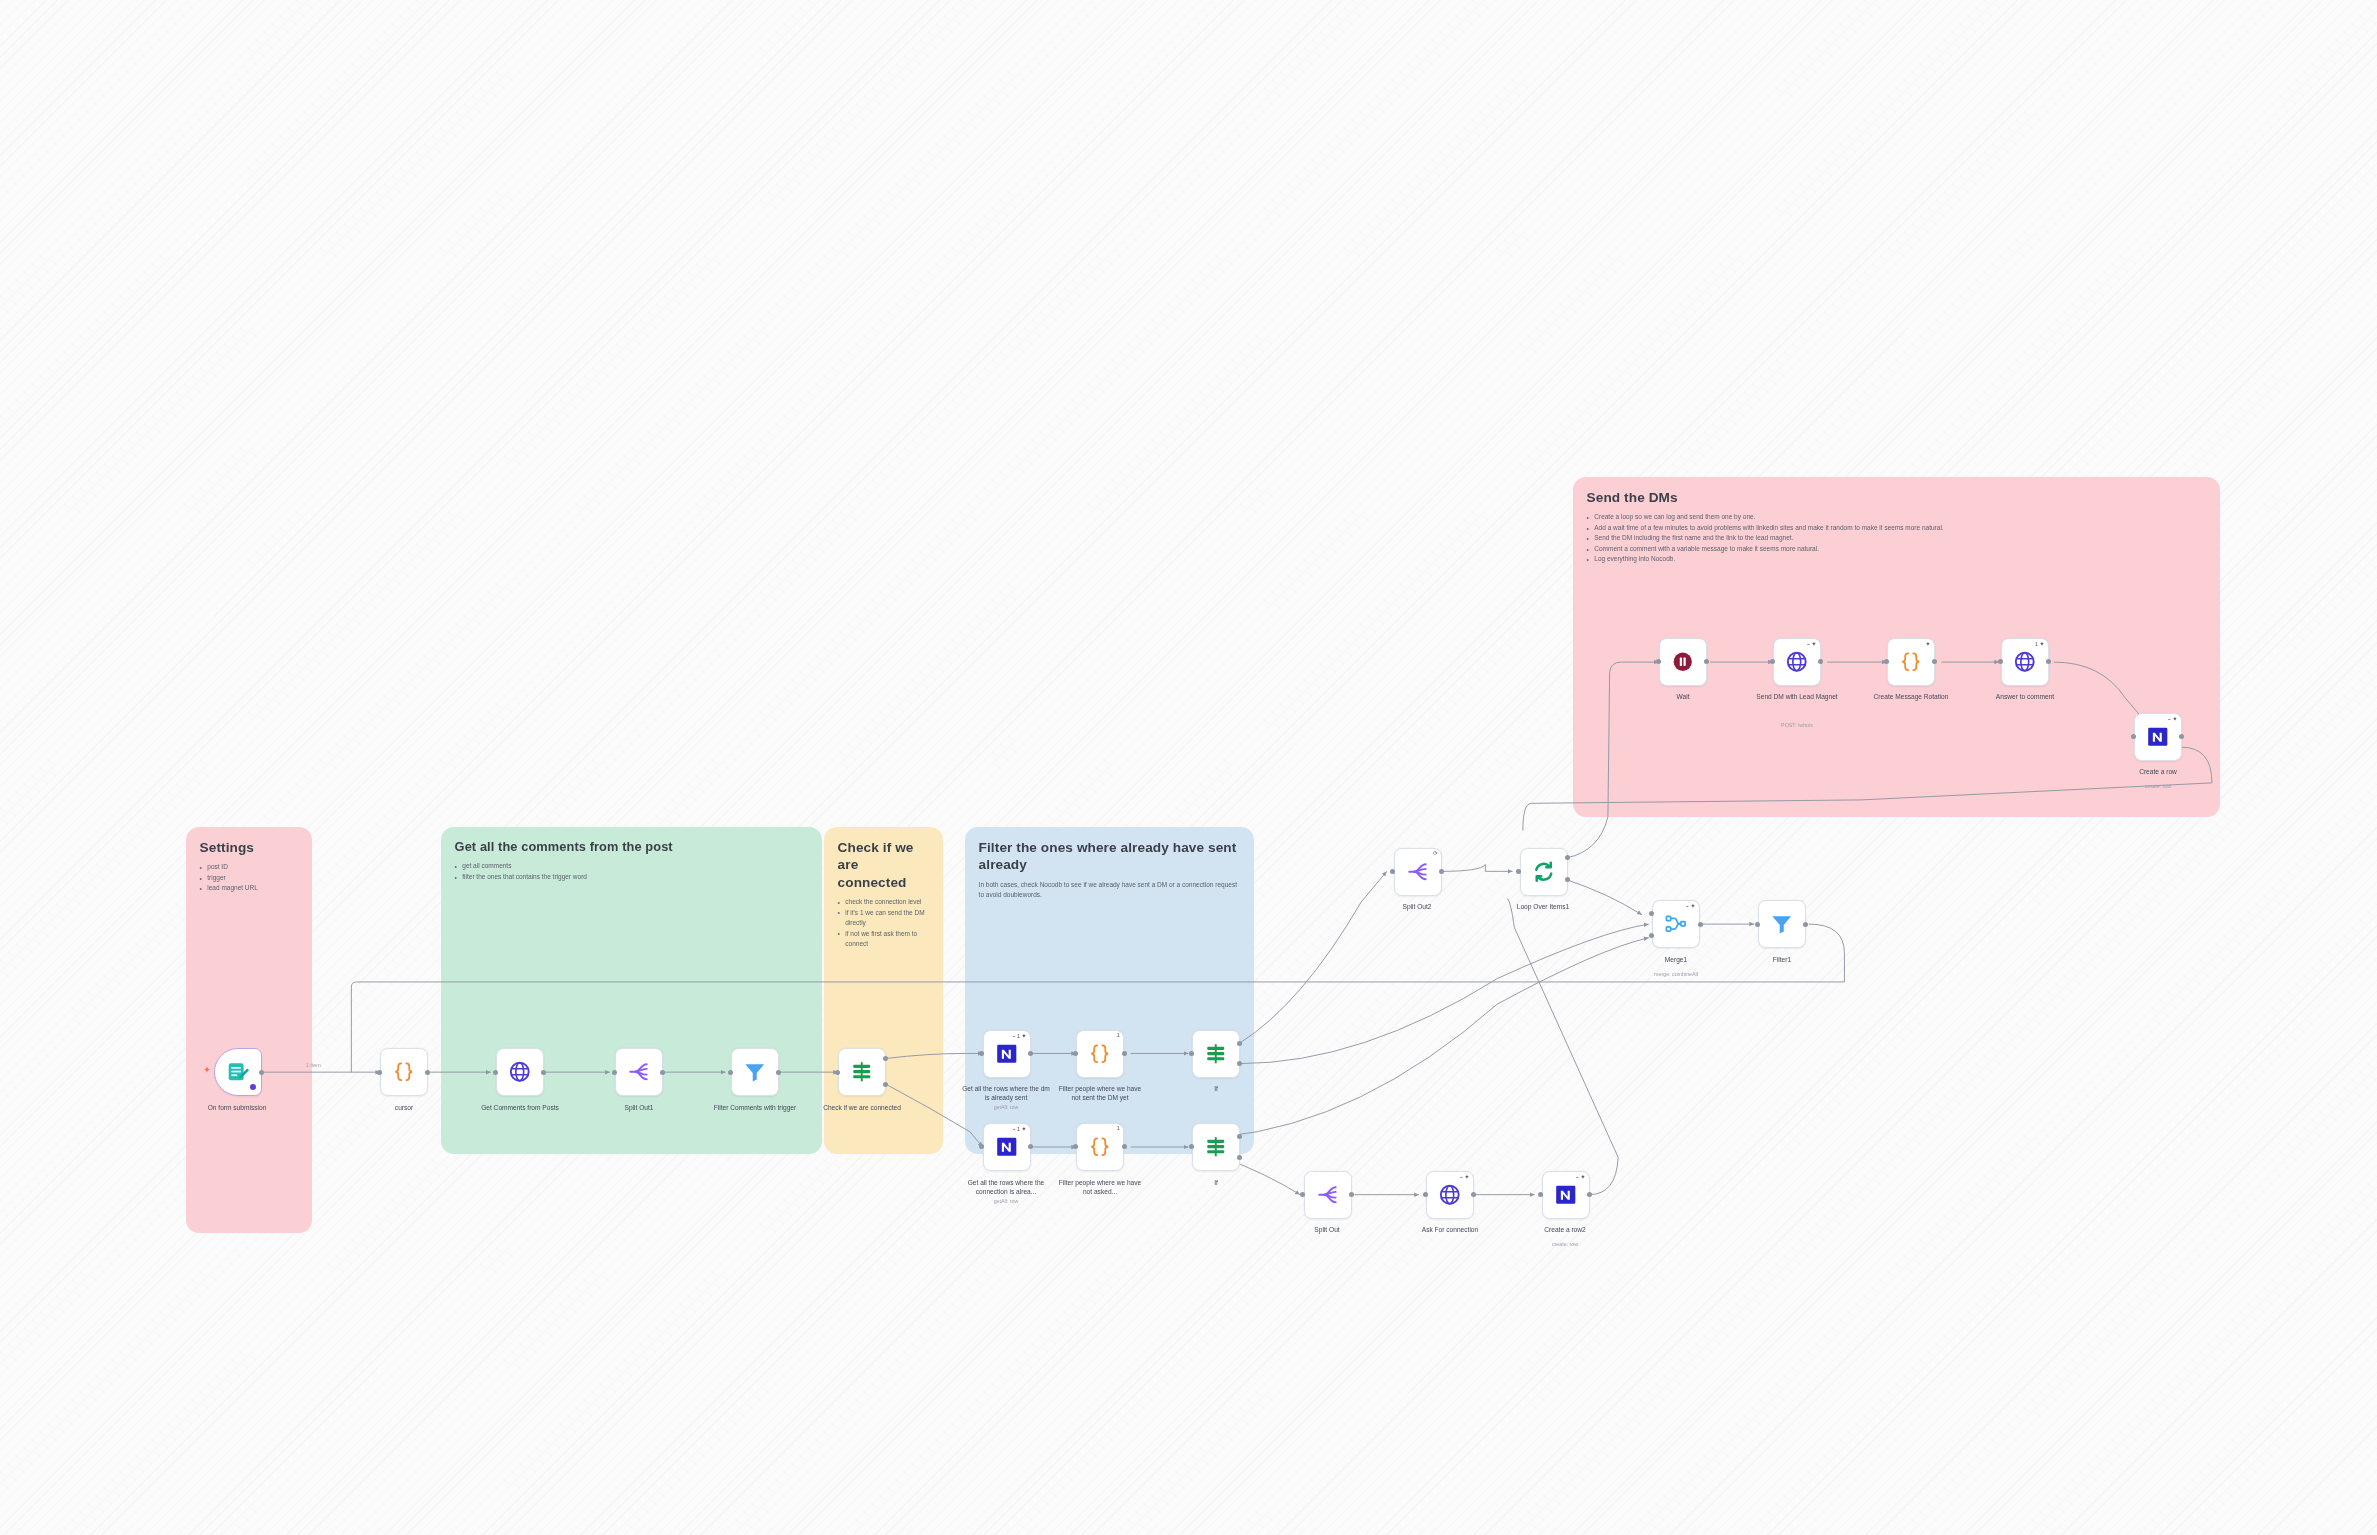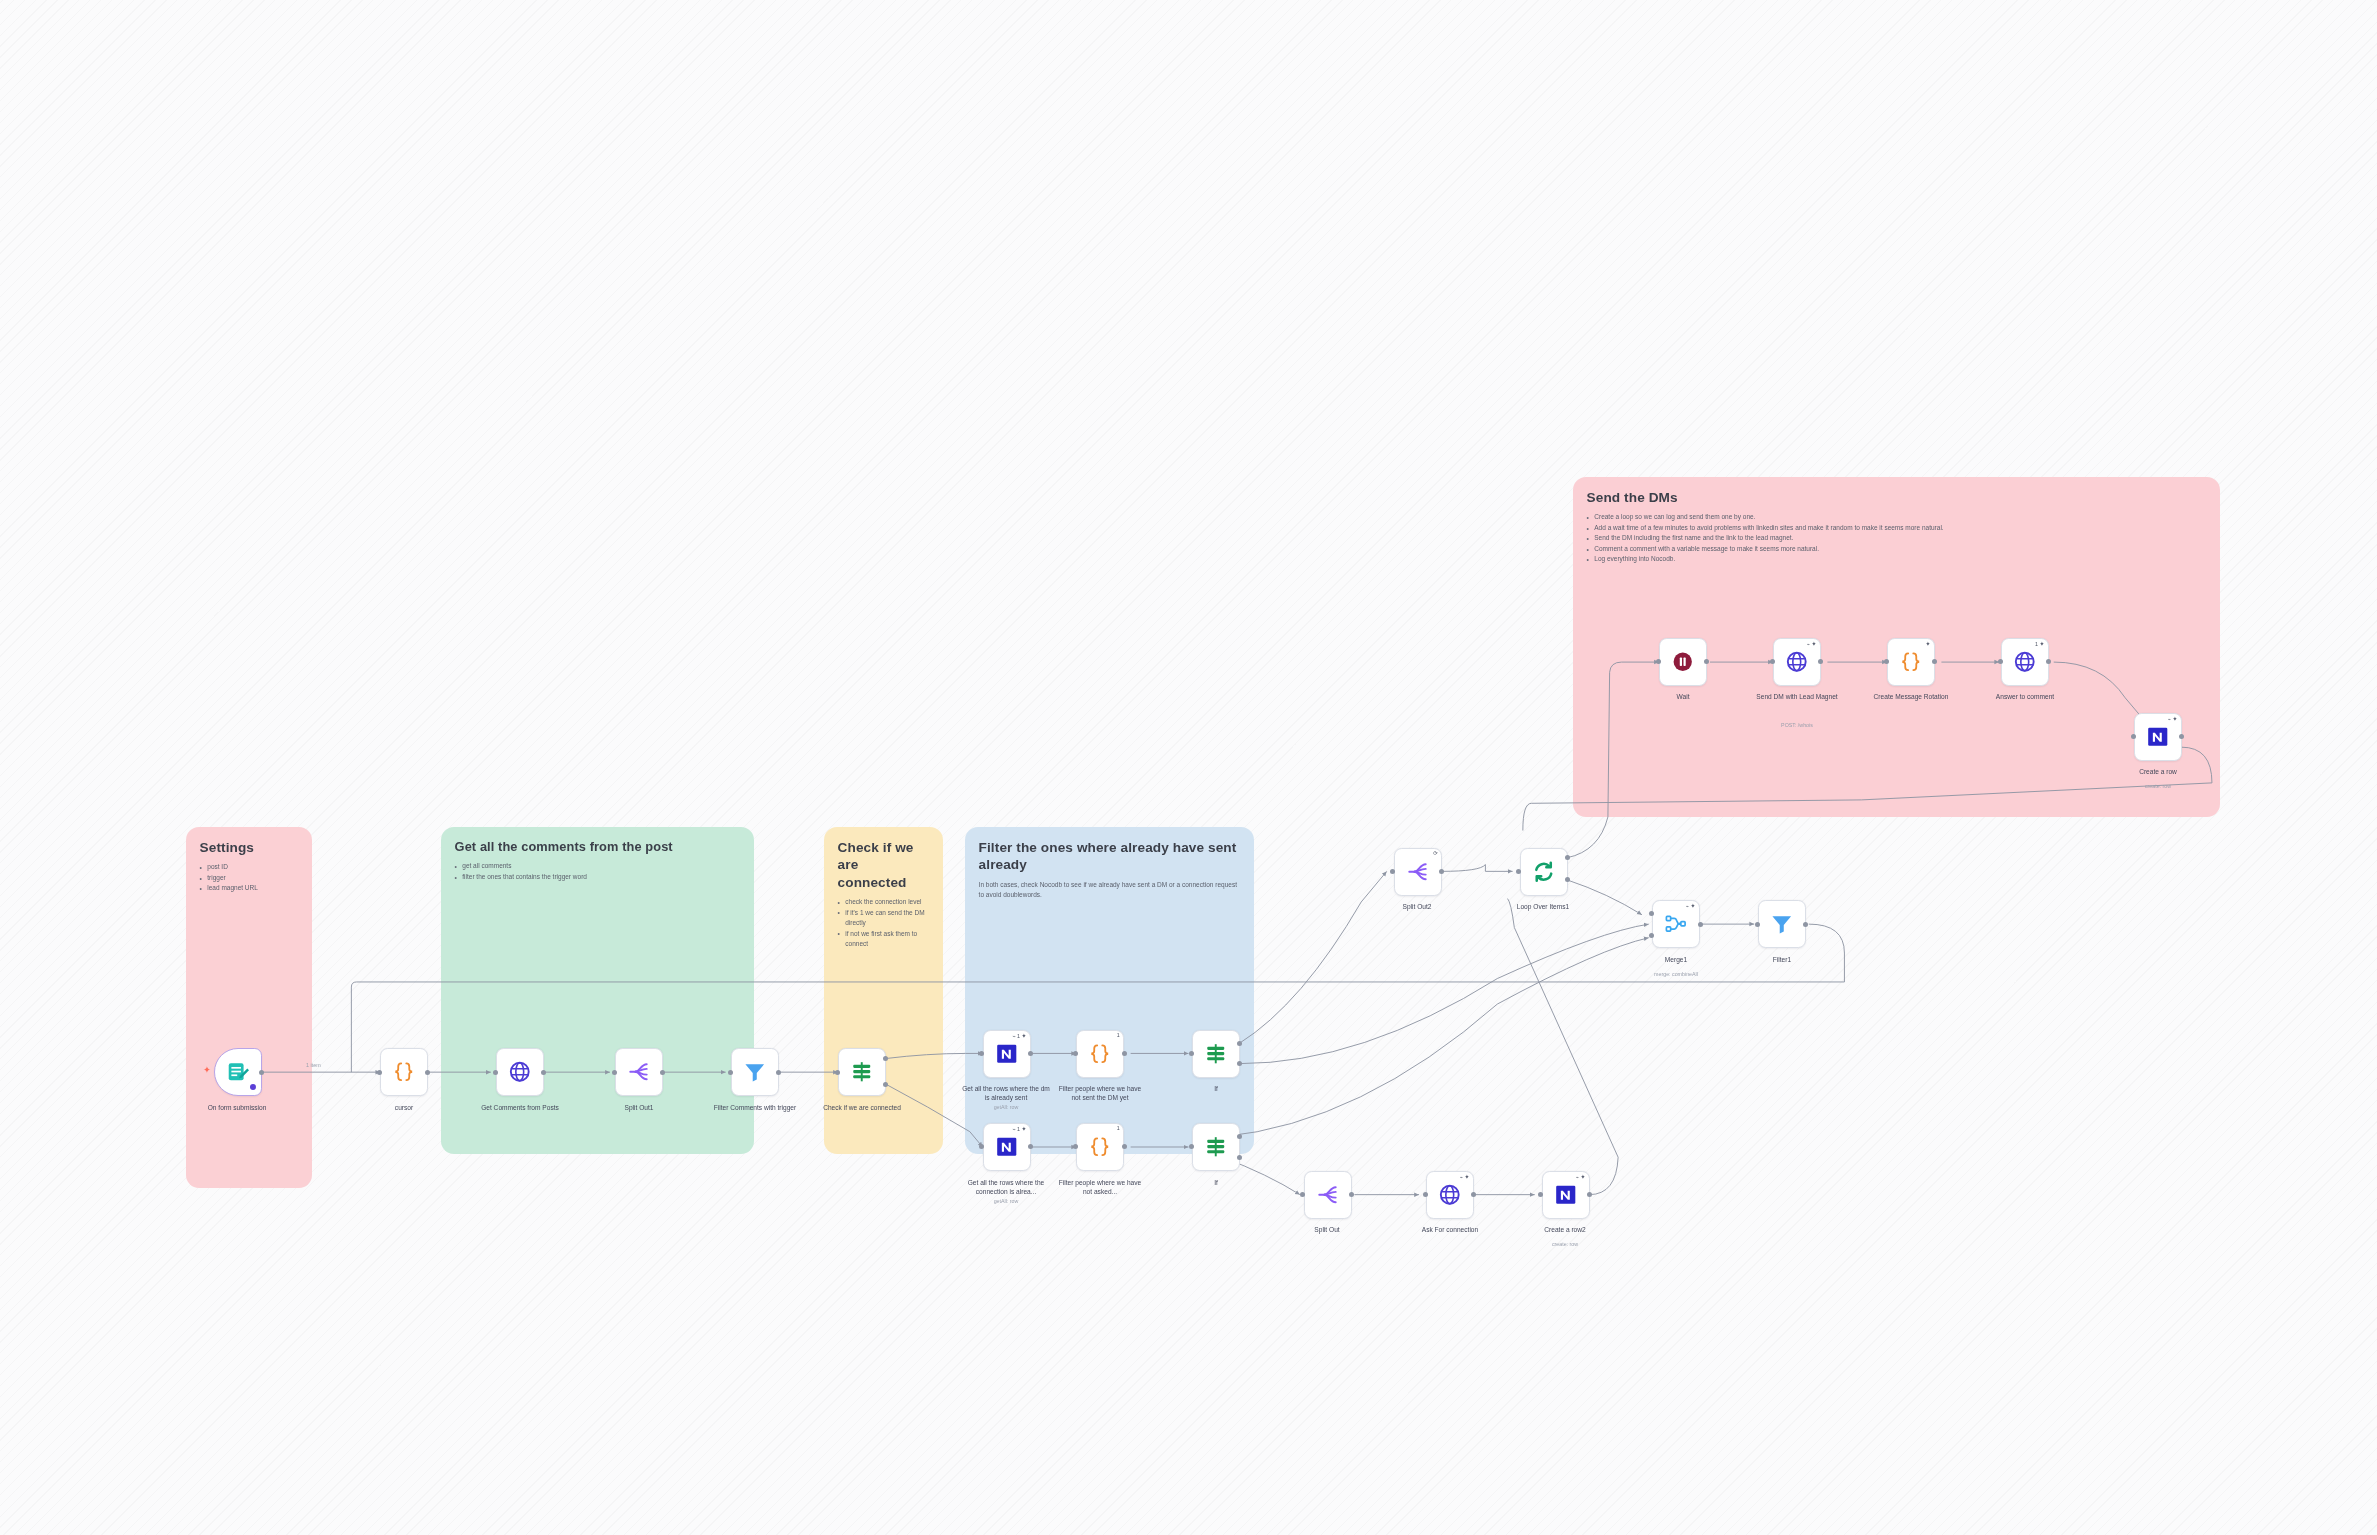--- a/index.html
+++ b/index.html
@@ -128,31 +128,31 @@
     position:absolute; right:5.1px; bottom:5.1px;
     width:6px;height:6px;border-radius:50%;
     background:#5b3fd6;
   }
 </style>
 </head>
 <body>
 
 <div id="canvas">
 
-  <div class="sticky pink" style="left:186px; top:827px; width:126px; height:361px;">
+  <div class="sticky pink" style="left:186px; top:827px; width:126px; height:406px;">
     <h3>Settings</h3>
     <ul>
       <li>post ID</li>
       <li>trigger</li>
       <li>lead magnet URL</li>
     </ul>
   </div>
 
 
-  <div class="sticky green" style="left:441px; top:827px; width:313px; height:327px;">
+  <div class="sticky green" style="left:441px; top:827px; width:381px; height:327px;">
     <h3 style="font-size:12.8px;">Get all the comments from the post</h3>
     <ul>
       <li>get all comments</li>
       <li>filter the ones that contains the trigger word</li>
     </ul>
   </div>
 
   <div class="sticky yellow" style="left:824px; top:827px; width:119px; height:327px;">
     <h3>Check if we are connected</h3>
     <ul>

